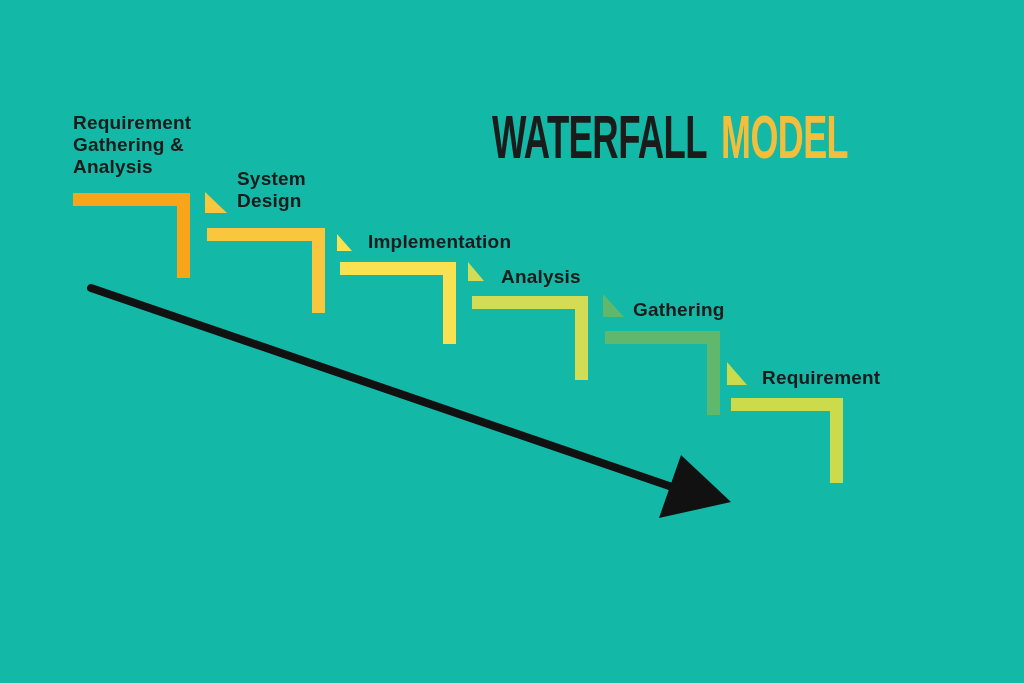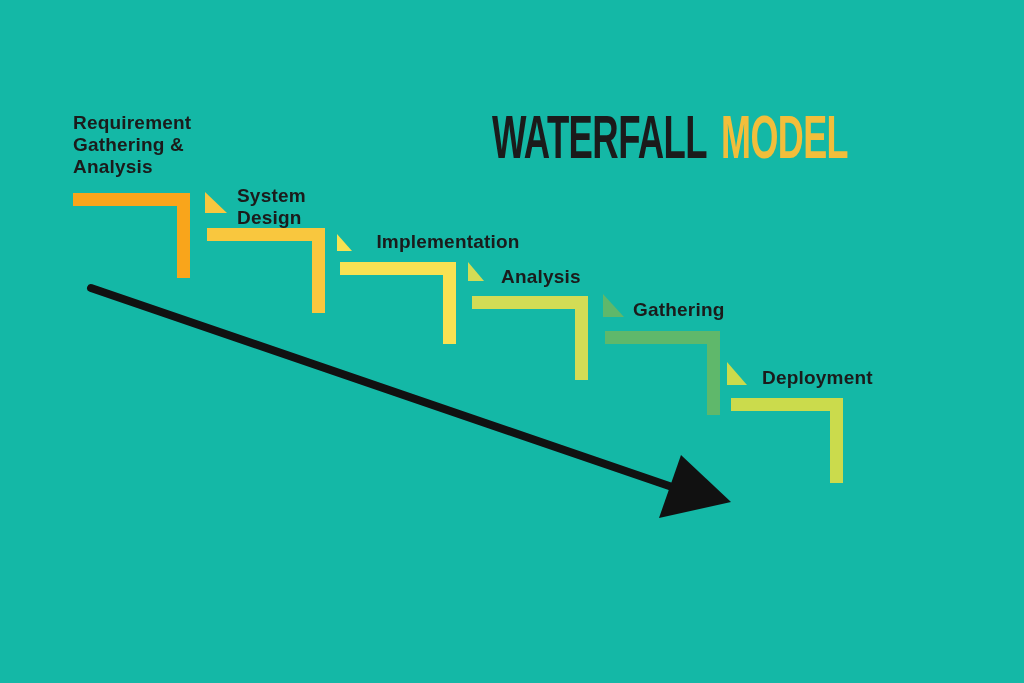--- a/index.html
+++ b/index.html
@@ -28,25 +28,25 @@
   }
   .tri{
     position:absolute;
     clip-path:polygon(0 0, 0 100%, 100% 100%);
   }
   
   .l1{left:73px;top:112px;width:132px;}
   .e1{left:73px;top:193px;width:104px;height:72px;}
   
   .t2{left:205px;top:192px;width:22px;height:21px;}
-  .l2{left:237px;top:185px;width:80px;}
+  .l2{left:237px;top:168px;width:80px;}
   .e2{left:207px;top:228px;width:105px;height:72px;}
   
   .t3{left:337px;top:234px;width:15px;height:17px;}
-  .l3{left:368px;top:231px;width:160px;text-align:center;}
+  .l3{left:368px;top:231px;width:160px;}
   .e3{left:340px;top:262px;width:103px;height:69px;}
   
   .t4{left:468px;top:262px;width:16px;height:19px;}
   .l4{left:501px;top:266px;width:100px;}
   .e4{left:472px;top:296px;width:103px;height:71px;}
   
   .t5{left:603px;top:294px;width:21px;height:23px;}
   .l5{left:633px;top:299px;width:140px;}
   .e5{left:605px;top:331px;width:102px;height:71px;}
   
@@ -94,21 +94,21 @@
   </div>
 
   <div>
     <div class="tri t5" style="background-color: rgb(95, 184, 107);"></div>
     <div class="lbl l5">Gathering</div>
     <div class="elbow e5" style="border-color: rgb(95, 184, 107);"></div>
   </div>
 
   <div>
     <div class="tri t6" style="background-color: rgb(203, 219, 76);"></div>
-    <div class="lbl l6">Deployment</div>
+    <div class="lbl l6">Requirement</div>
     <div class="elbow e6" style="border-color: rgb(203, 219, 76);"></div>
   </div>
 
   <svg class="overlay" viewBox="0 0 1024 683">
     <text class="title-text" x="492" y="158" textLength="215" lengthAdjust="spacingAndGlyphs" style="fill: rgb(27, 27, 27);">WATERFALL</text>
     <text class="title-text" x="721" y="158" textLength="127" lengthAdjust="spacingAndGlyphs" style="fill: rgb(242, 190, 59);">MODEL</text>
     <line x1="91" y1="288" x2="678" y2="489" stroke-width="8" stroke-linecap="round" style="stroke: rgb(17, 17, 17);"></line>
     <polygon points="681,455 659,518 731,502" style="fill: rgb(17, 17, 17);"></polygon>
   </svg>
 

